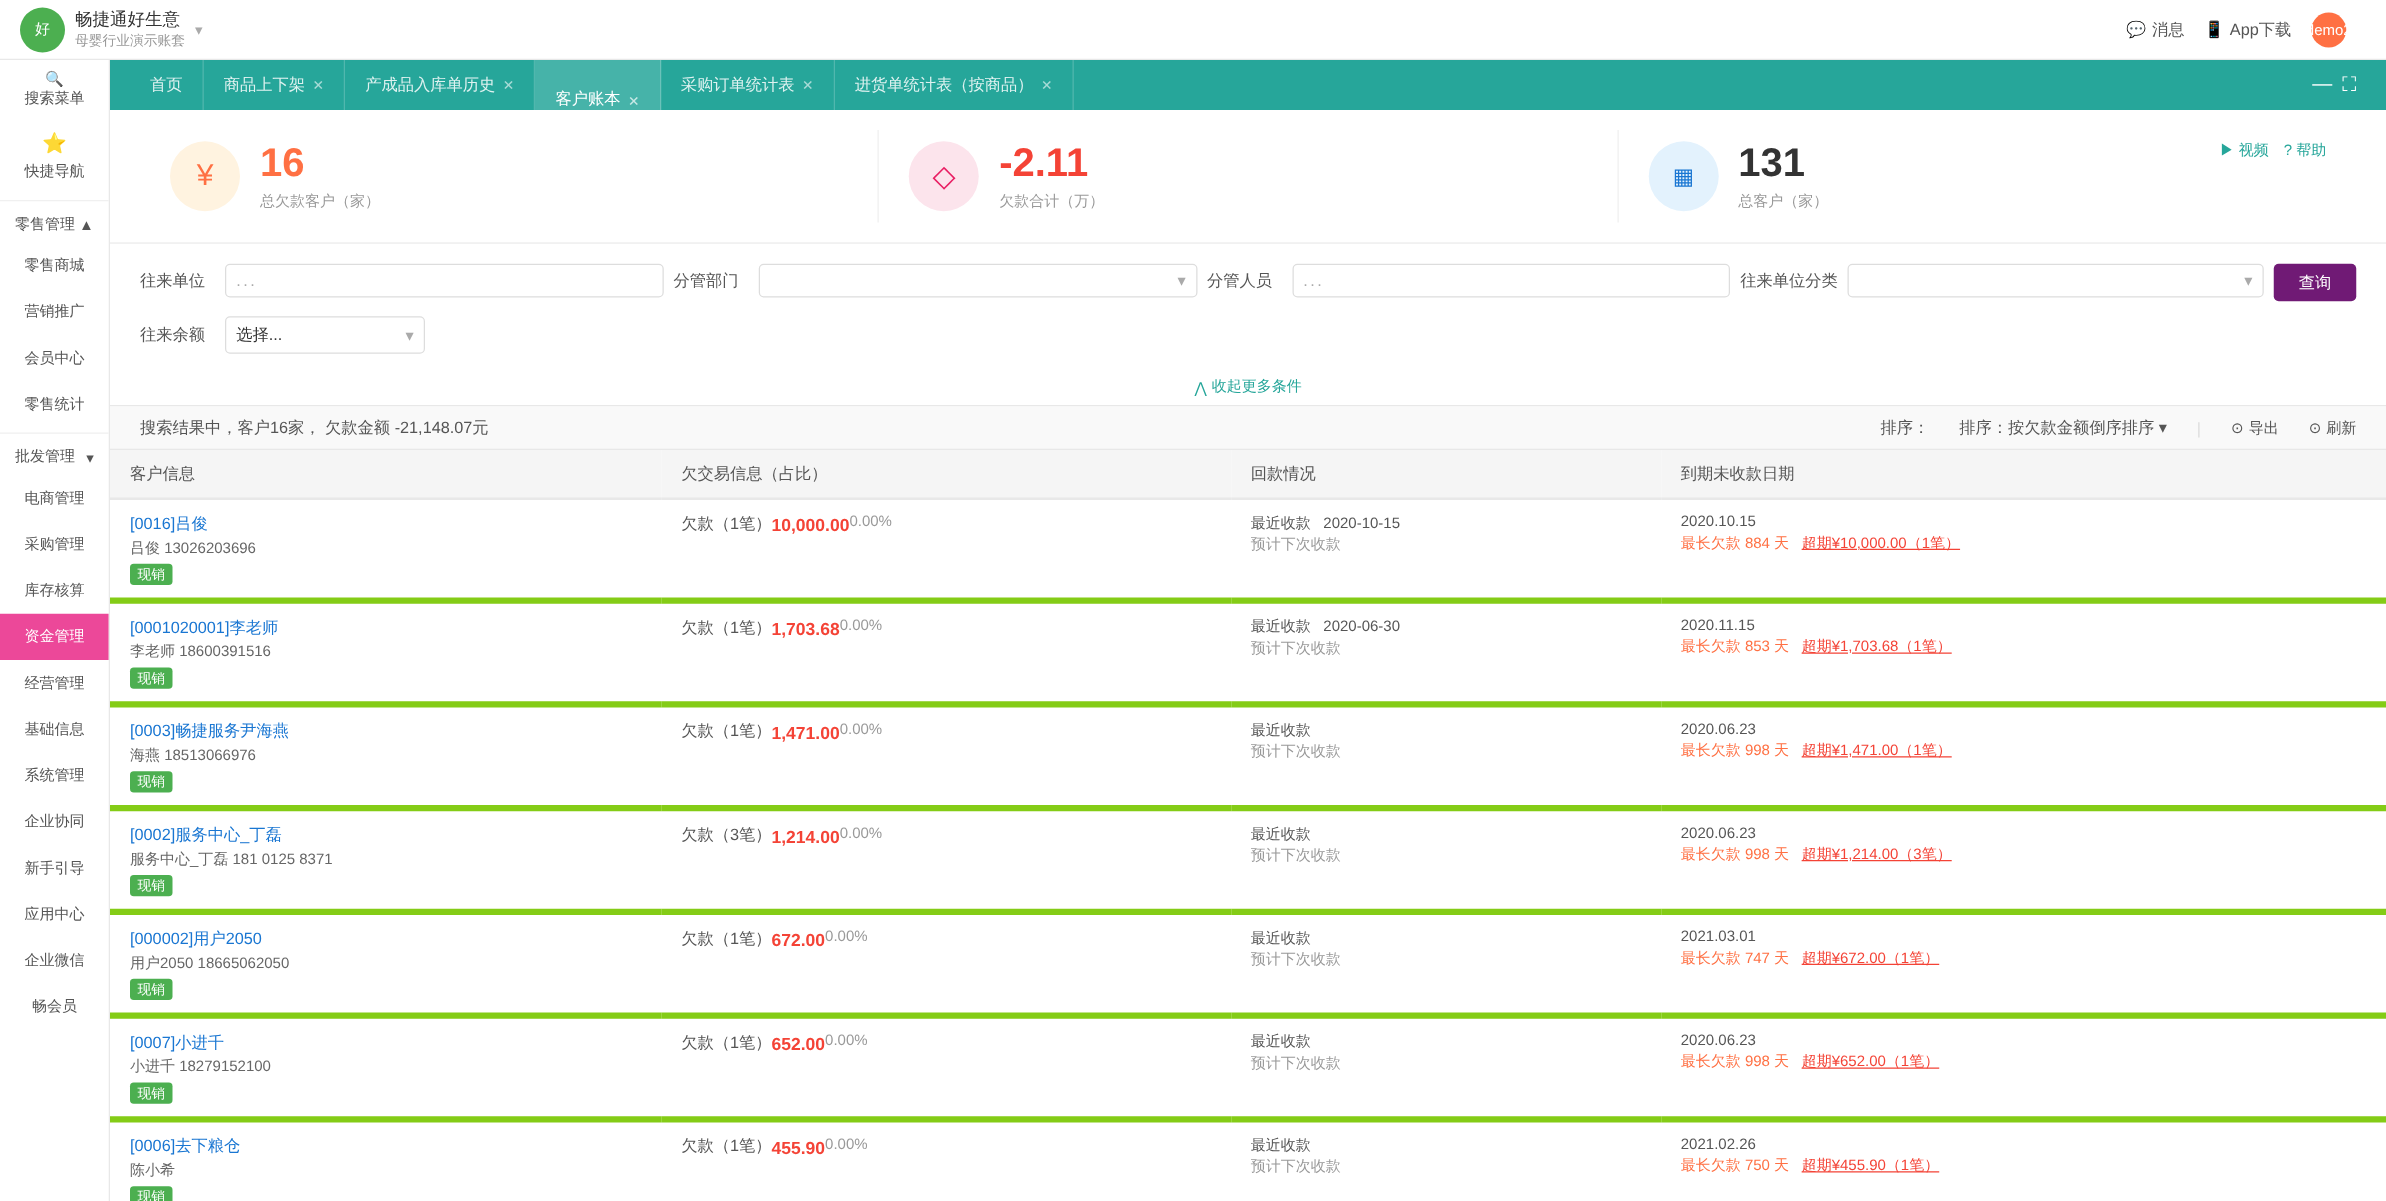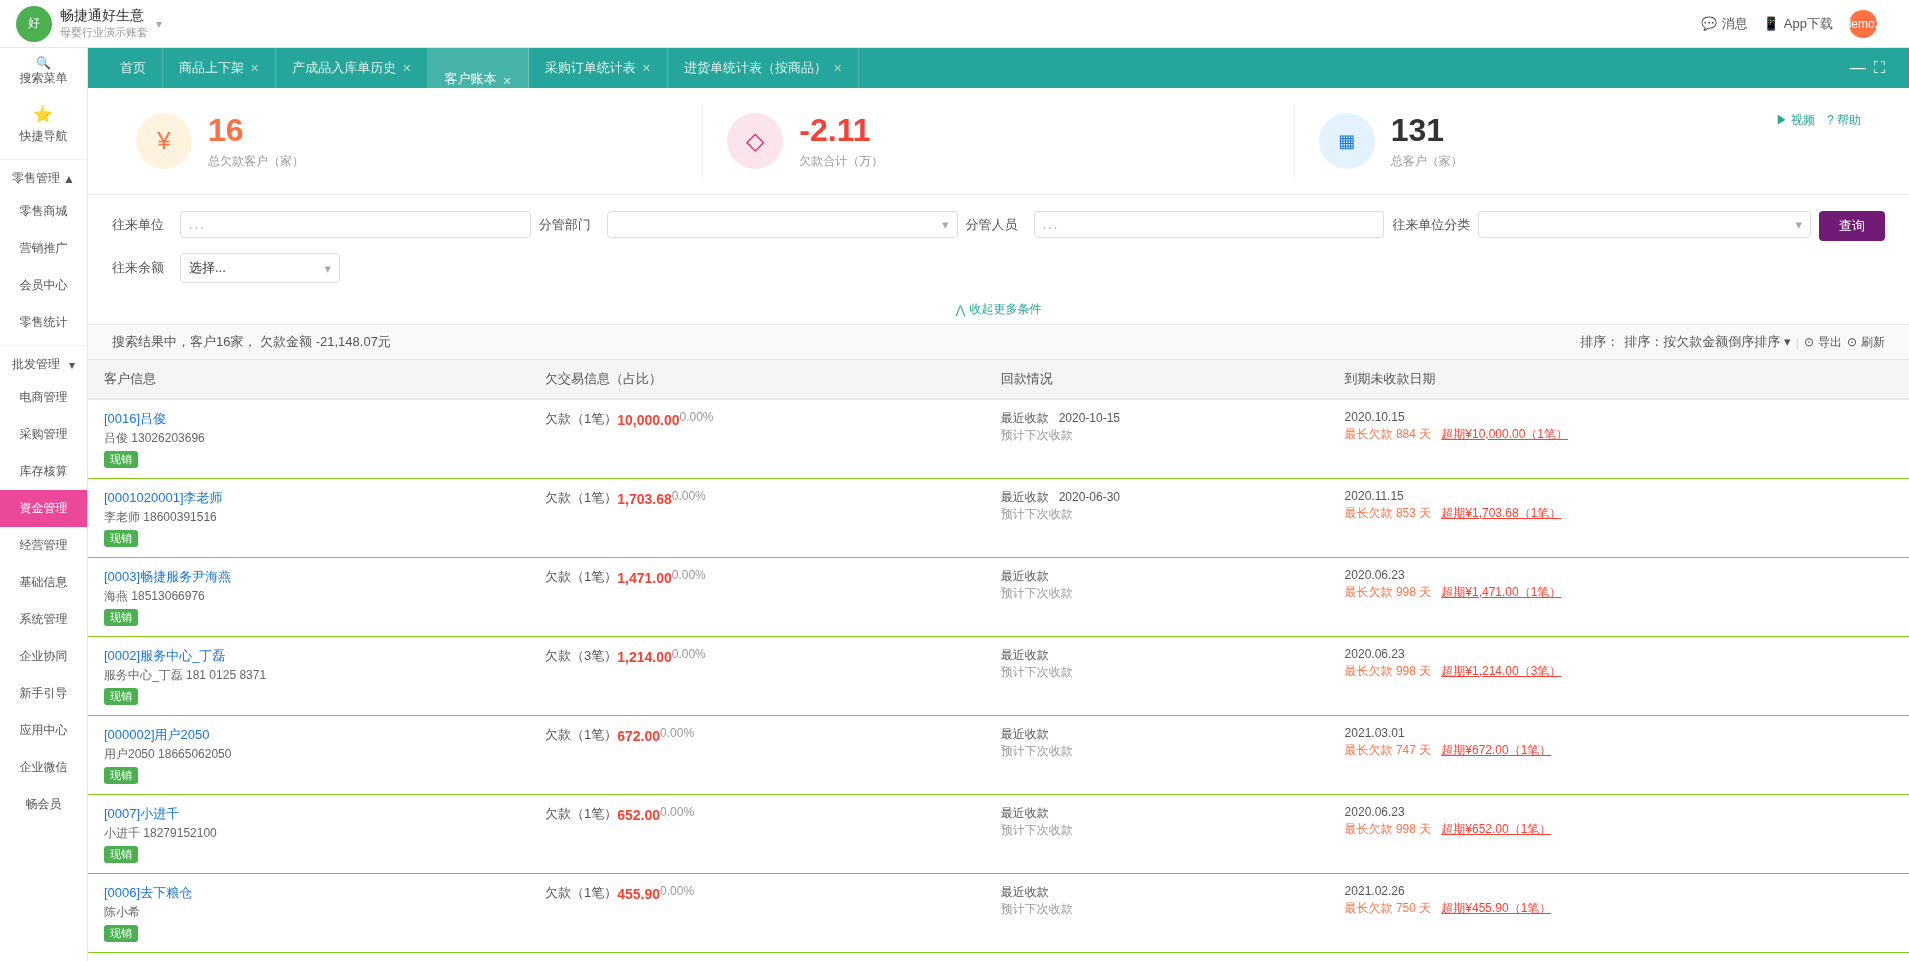--- a/index.html
+++ b/index.html
@@ -62,29 +62,29 @@
     .filter-field { display: flex; align-items: center; gap: 8px; flex: 1; }
     .filter-label { font-size: 13px; color: #555; white-space: nowrap; min-width: 60px; }
     .filter-input { flex: 1; border: 1px solid #ddd; border-radius: 4px; padding: 5px 8px; font-size: 13px; display: flex; align-items: center; justify-content: space-between; cursor: pointer; min-width: 120px; }
     .filter-select { flex: 1; border: 1px solid #ddd; border-radius: 4px; padding: 5px 8px; font-size: 13px; display: flex; align-items: center; justify-content: space-between; cursor: pointer; min-width: 120px; }
     .search-btn { background: #701a75; color: white; border: none; border-radius: 4px; padding: 6px 20px; font-size: 13px; cursor: pointer; }
     .collapse-row { text-align: center; padding: 6px; font-size: 12px; color: #26a69a; cursor: pointer; display: flex; align-items: center; justify-content: center; gap: 4px; }
     
     
     .result-bar { background: #f9f9f9; padding: 8px 24px; display: flex; align-items: center; justify-content: space-between; border-bottom: 1px solid #e8e8e8; font-size: 13px; color: #555; }
     .result-info { color: #555; }
-    .result-actions { display: flex; gap: 5px; align-items: center; }
+    .result-actions { display: flex; gap: 24px; align-items: center; }
     .result-action-btn { font-size: 12px; color: #555; cursor: pointer; display: flex; align-items: center; gap: 4px; }
     
     
     .table-container { background: #fff; overflow: auto; }
     .data-table { width: 100%; border-collapse: collapse; }
     .data-table thead tr { background: #f5f5f5; border-bottom: 2px solid #e8e8e8; }
     .data-table th { padding: 10px 16px; text-align: left; font-size: 13px; color: #555; font-weight: normal; border-bottom: 1px solid #e8e8e8; }
-    .data-table td { padding: 10px 16px; border-bottom: 1px solid #84cc16; vertical-align: top; }
+    .data-table td { padding: 10px 16px; border-bottom: 5px solid #84cc16; vertical-align: top; }
     
     
     .customer-name { color: #1976d2; font-size: 13px; cursor: pointer; }
     .customer-phone { font-size: 12px; color: #666; margin-top: 2px; }
     .status-badge { display: inline-block; background: #4caf50; color: white; font-size: 11px; padding: 1px 6px; border-radius: 3px; margin-top: 4px; }
     
     
     .debt-info { display: flex; flex-direction: row; }
     .debt-count { color: #555; font-size: 13px; }
     .debt-amount { color: #f44336; font-size: 14px; font-weight: bold; margin-top: 2px; }

